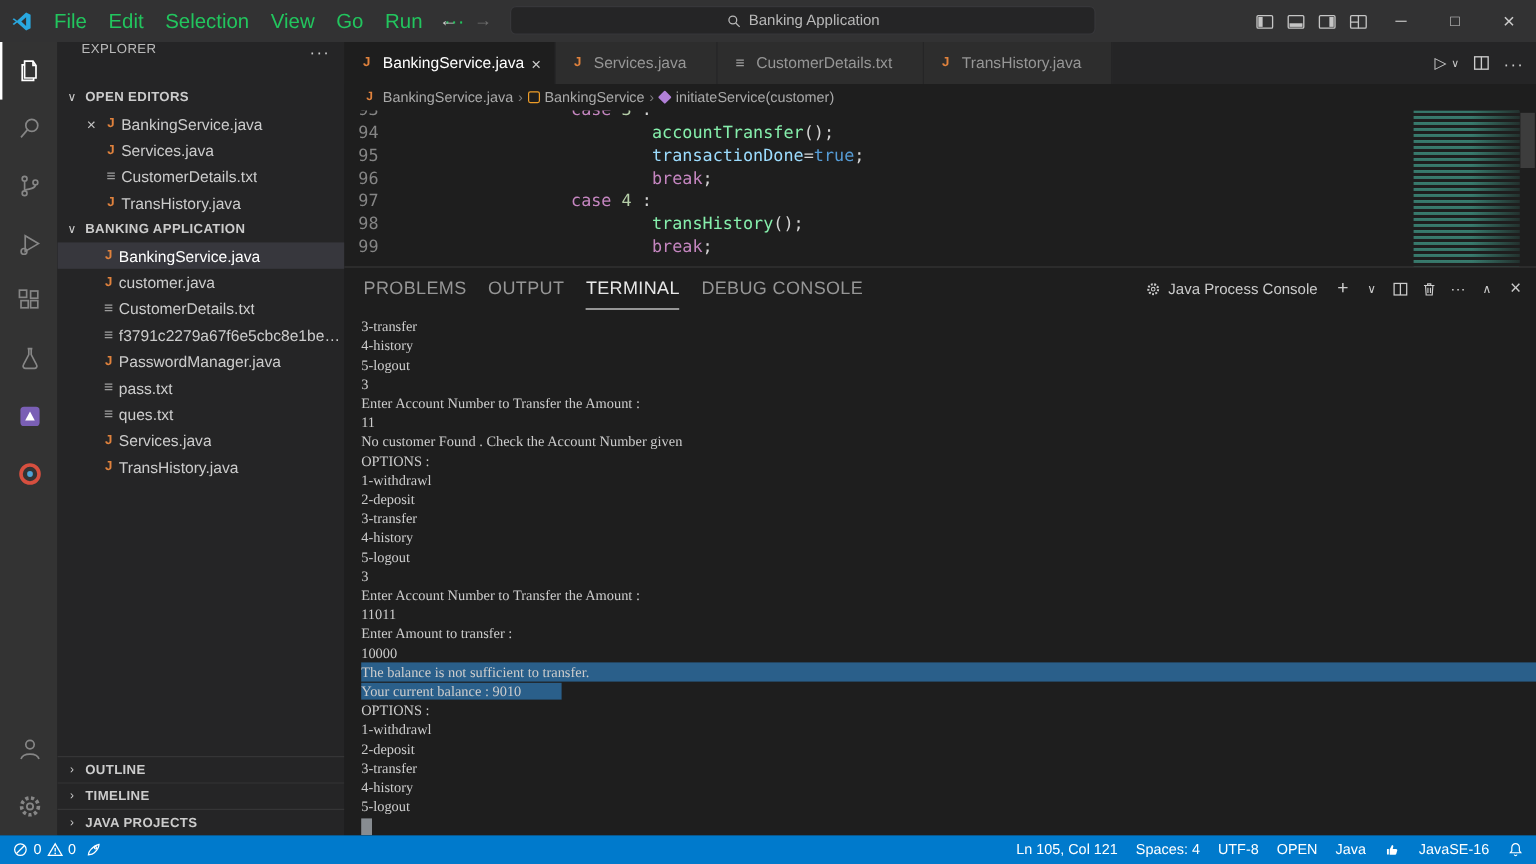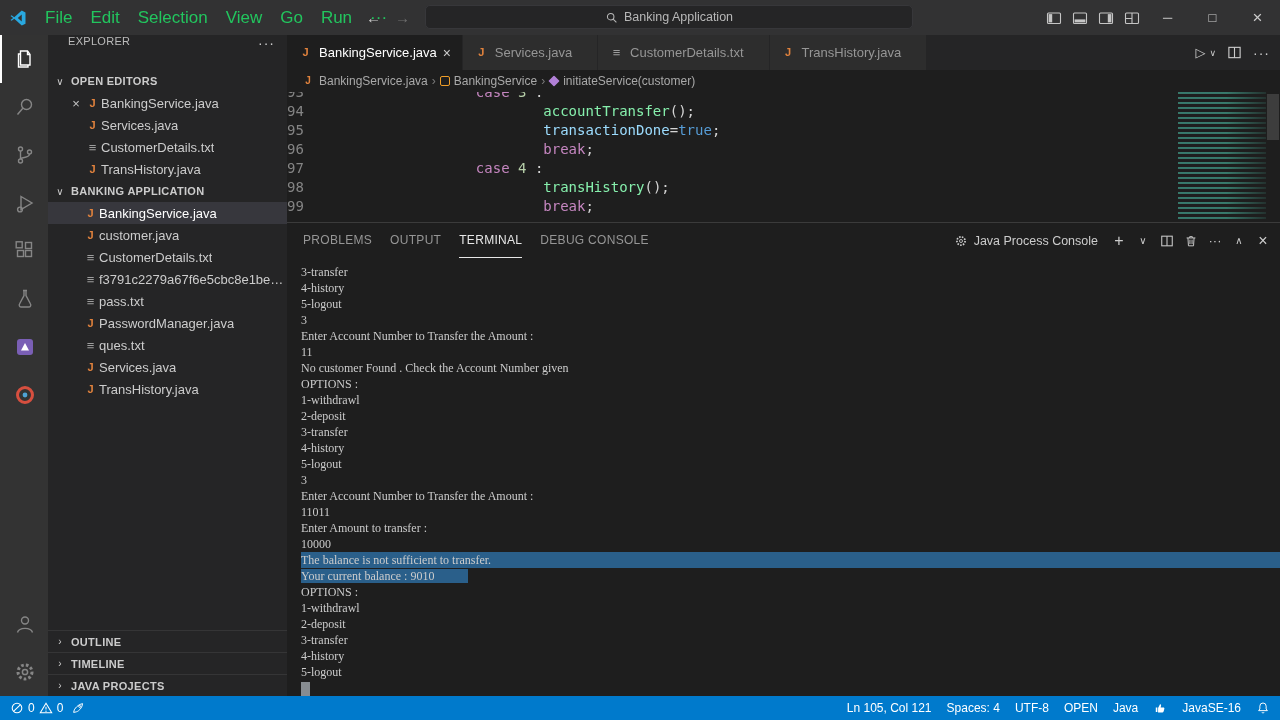--- a/index.html
+++ b/index.html
@@ -65,35 +65,35 @@
 .breadcrumb{height:22px;display:flex;align-items:center;gap:4px;padding-left:14px;font-size:12px;color:#a9a9a9;flex:none}
 .bc-ficon{font-size:10px;width:14px}
 .bc-sep{color:#7a7a7a;font-size:12px}
 .bc-sym{width:10px;height:10px;flex:none;display:inline-block}
 .class-sym{border:1.5px solid #ee9d28;border-radius:2px}
 .method-sym{background:#b180d7;transform:rotate(45deg) scale(.8);border-radius:1px}
 
 .code-area{height:130px;position:relative;overflow:hidden;flex:none}
 .code-scroll{margin-top:-9px}
 .code-row{display:flex;height:19px;line-height:19px;font-family:"DejaVu Sans Mono",monospace;font-size:14px}
-.ln{width:40px;flex:none;text-align:left;color:#858585}
+.ln{width:40px;flex:none;text-align:center;color:#858585}
 .cd{padding-left:14px;white-space:pre}
 .tk-kw{color:#c586c0}.tk-num{color:#b5cea8}.tk-fn{color:#86efac}
 .tk-var{color:#9cdcfe}.tk-bool{color:#569cd6}.tk-pln{color:#d4d4d4}
 .minimap{position:absolute;top:0;right:14px;width:88px;height:100%;
  background-image:
   linear-gradient(90deg, rgba(30,30,30,0) 0%, rgba(30,30,30,0) 55%, rgba(30,30,30,.78) 100%),
   repeating-linear-gradient(180deg, rgba(78,201,176,.55) 0px, rgba(78,201,176,.5) 2px, rgba(30,30,30,0) 2px, rgba(30,30,30,0) 5px)}
 .vthumb{position:absolute;right:1px;top:2px;width:12px;height:46px;background:rgba(121,121,121,.35)}
 
 
 .panel{flex:1;display:flex;flex-direction:column;border-top:1px solid rgba(128,128,128,.3);min-height:0}
 .panel-header{height:35px;display:flex;align-items:center;padding:0 10px 0 16px;flex:none}
 .ptabs{display:flex;height:100%}
-.ptab{margin-right:18px;font-size:12px;color:#969696;display:flex;align-items:center;height:100%;
+.ptab{margin-right:18px;font-size:15px;color:#969696;display:flex;align-items:center;height:100%;
   border-bottom:1px solid transparent;letter-spacing:.3px;cursor:default}
 .ptab.active{color:#e7e7e7;border-bottom-color:#e7e7e7}
 .panel-actions{margin-left:auto;display:flex;align-items:center;gap:10px;color:#cccccc}
 .console-select{display:flex;align-items:center;gap:6px;font-size:12.5px;color:#cccccc;margin-right:4px}
 .pa{display:flex;align-items:center;justify-content:center;min-width:14px;font-size:13px}
 .pa.sm{font-size:10px}
 .pa.xl{font-size:16px}
 
 .terminal{flex:1;padding:6px 0 0 14px;font-family:Liberation Serif, serif;font-size:12px;
   color:#cccccc;overflow:hidden;min-height:0}
@@ -307,26 +307,26 @@
         </div>
         <div class="file-row ws-row">
           <span class="ficon icon-txt"></span>
           <span class="flabel">CustomerDetails.txt</span>
         </div>
         <div class="file-row ws-row">
           <span class="ficon icon-txt"></span>
           <span class="flabel">f3791c2279a67f6e5cbc8e1beb41...</span>
         </div>
         <div class="file-row ws-row">
+          <span class="ficon icon-java"></span>
+          <span class="flabel">PasswordManager.java</span>
+        </div>
+        <div class="file-row ws-row">
           <span class="ficon icon-txt"></span>
           <span class="flabel">pass.txt</span>
-        </div>
-        <div class="file-row ws-row">
-          <span class="ficon icon-java"></span>
-          <span class="flabel">PasswordManager.java</span>
         </div>
         <div class="file-row ws-row">
           <span class="ficon icon-txt"></span>
           <span class="flabel">ques.txt</span>
         </div>
         <div class="file-row ws-row">
           <span class="ficon icon-java"></span>
           <span class="flabel">Services.java</span>
         </div>
         <div class="file-row ws-row">

